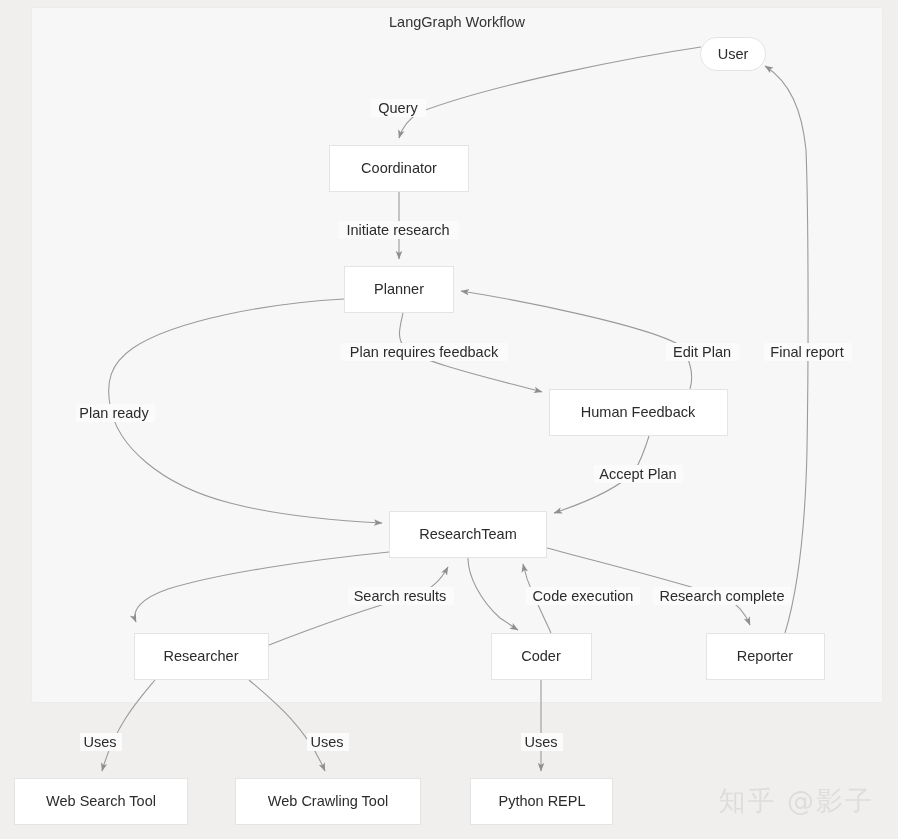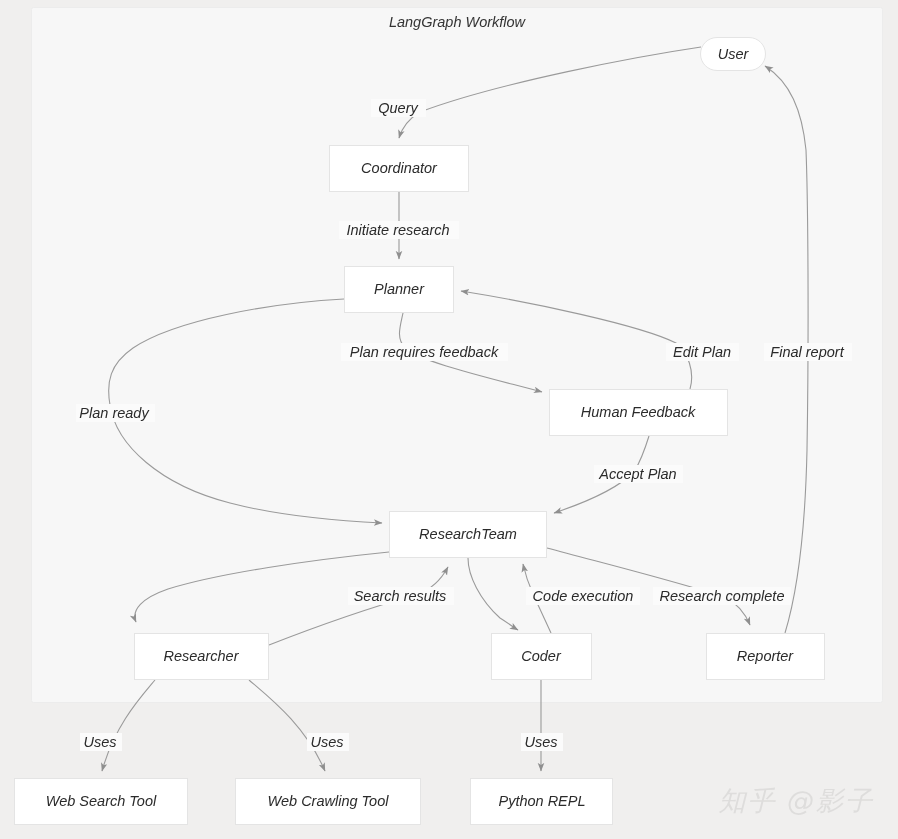--- a/index.html
+++ b/index.html
@@ -7,21 +7,20 @@
     padding: 0;
     background: #f0efee;
     font-family: "Liberation Sans", sans-serif;
   }
   #page {
     position: relative;
     width: 898px;
     height: 839px;
     background: #f0efee;
     overflow: hidden;
-    font-style: italic;
   }
   #diagram-svg {
     position: absolute;
     left: 0;
     top: 0;
     width: 898px;
     height: 839px;
   }
   .subgraph-box {
     fill: #f7f7f7;

